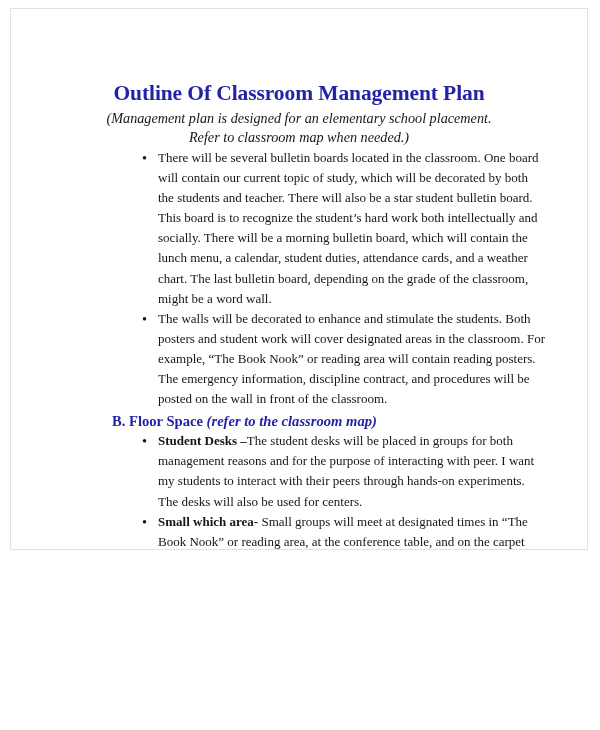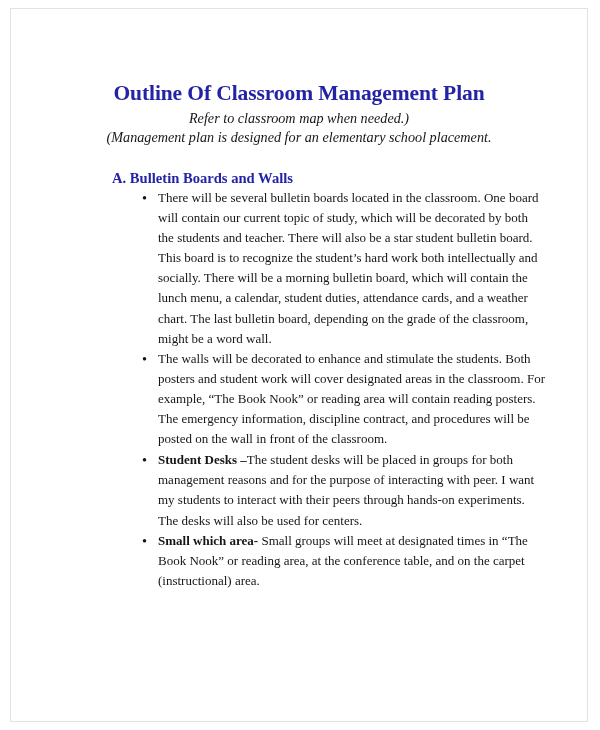--- a/index.html
+++ b/index.html
@@ -12,21 +12,21 @@
     height: 730px;
     font-family: "Liberation Serif", "DejaVu Serif", serif;
     -webkit-font-smoothing: antialiased;
   }
 
   .page {
     position: absolute;
     left: 10px;
     top: 8px;
     width: 578px;
-    height: 714px;
+    height: 542px;
     background: #ffffff;
     border: 1px solid #e2e2e2;
     box-sizing: border-box;
     overflow: hidden;
   }
 
   .doc-body {
     position: absolute;
     left: 0;
     top: 0;
@@ -123,37 +123,37 @@
 </style>
 </head>
 <body>
 
 <div class="page">
   <div class="doc-body">
 
     <div class="title-block">
       <div class="doc-title">Outline Of Classroom Management Plan</div>
       <div class="doc-subtitle">
+        <span class="sub-line">(Management plan is designed for an elementary school placement.</span>
         <span class="sub-line">Refer to classroom map when needed.)</span>
-        <span class="sub-line">(Management plan is designed for an elementary school placement.</span>
       </div>
     </div>
 
 
     <div class="section-group">
-      <div class="h-alpha">
-        <span class="alpha-label">A.  Bulletin Boards and Walls</span><span class="alpha-note"></span>
-      </div>
       <ul class="bullets">
         <li><span class="lead"></span><span>There will be several bulletin boards located in the classroom. One board will contain our current topic of study, which will be decorated by both the students and teacher. There will also be a star student bulletin board. This board is to recognize the student’s hard work both intellectually and socially. There will be a morning bulletin board, which will contain the lunch menu, a calendar, student duties, attendance cards, and a weather chart. The last bulletin board, depending on the grade of the classroom, might be a word wall.</span></li>
         <li><span class="lead"></span><span>The walls will be decorated to enhance and stimulate the students. Both posters and student work will cover designated areas in the classroom. For example, “The Book Nook” or reading area will contain reading posters. The emergency information, discipline contract, and procedures will be posted on the wall in front of the classroom.</span></li>
       </ul>
     </div>
 
     <div class="section-group">
+      <div class="h-alpha tight">
+        <span class="alpha-label">B.  Floor Space </span><span class="alpha-note">(refer to the classroom map)</span>
+      </div>
       <ul class="bullets">
         <li><span class="lead">Student Desks –</span><span>The student desks will be placed in groups for both management reasons and for the purpose of interacting with peer. I want my students to interact with their peers through hands-on experiments. The desks will also be used for centers.</span></li>
         <li><span class="lead">Small which area-</span><span> Small groups will meet at designated times in “The Book Nook” or reading area, at the conference table, and on the carpet (instructional) area.</span></li>
       </ul>
     </div>
 
   </div>
 </div>
 
 </body></html>

